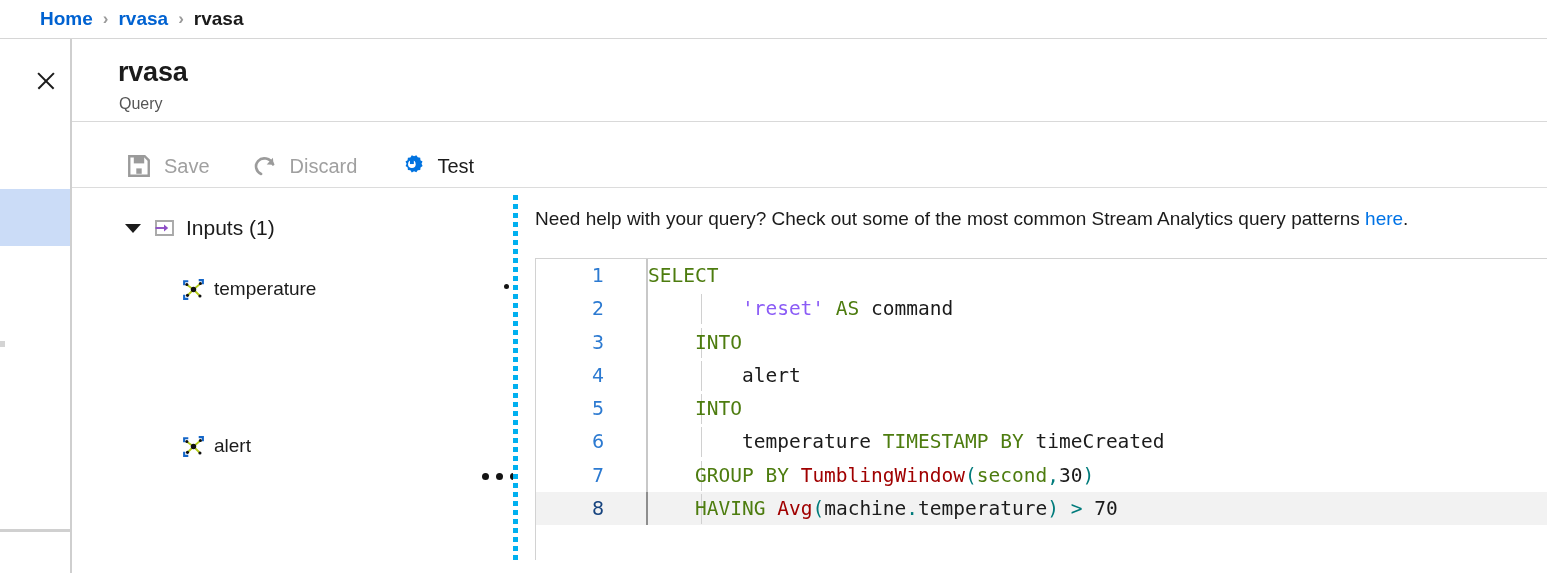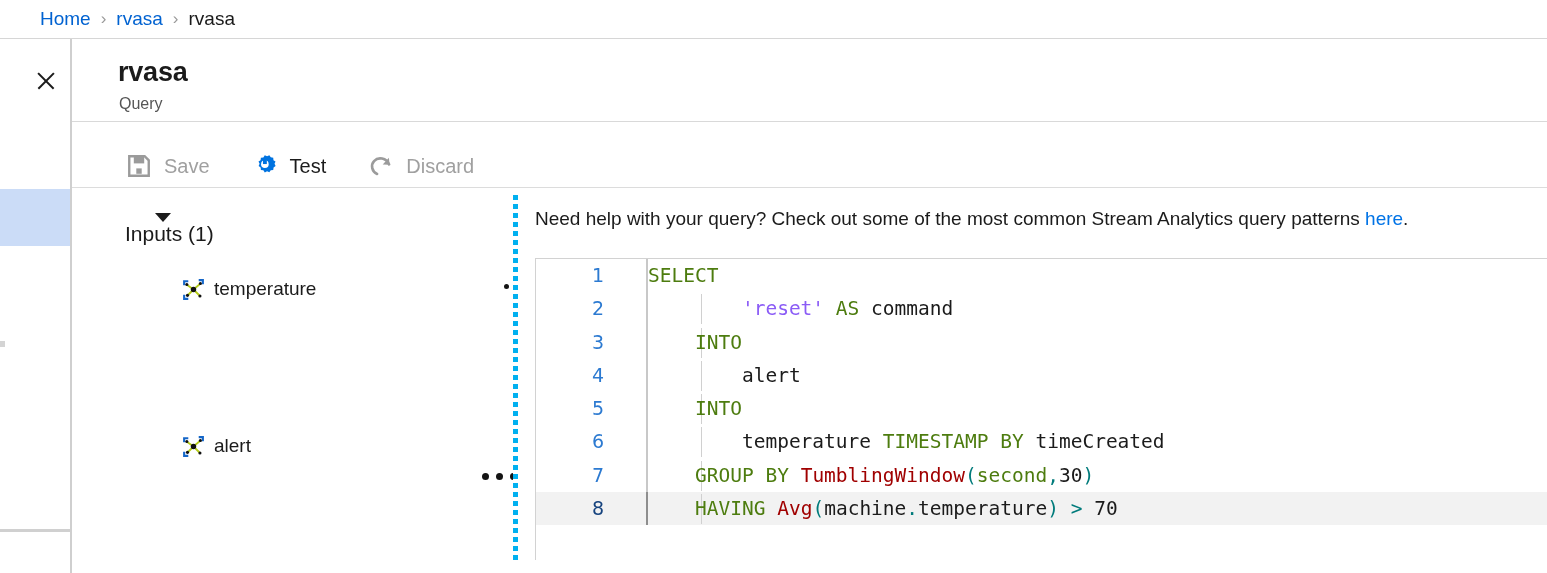--- a/index.html
+++ b/index.html
@@ -27,20 +27,21 @@
   .breadcrumb-bar {
     position: absolute;
     left: 0; top: 0;
     width: 1547px; height: 39px;
     background: #ffffff;
     border-bottom: 1px solid #d6d6d6;
     display: flex;
     align-items: center;
     padding-left: 40px;
     box-sizing: border-box;
+    font-weight: bold;
   }
   .crumb {
     font-size: 19px;
     line-height: 22px;
     color: #0062d1;
     cursor: pointer;
     white-space: nowrap;
   }
   .crumb.current {
     color: #1a1a1a;
@@ -181,21 +182,20 @@
     background: #ffffff;
     overflow: hidden;
   }
   .tree-group {
     position: absolute;
     display: flex;
     align-items: center;
     height: 30px;
     cursor: pointer;
     user-select: none;
-    flex-direction: column;
   }
   .tree-group .caret {
     width: 0; height: 0;
     border-left: 8px solid transparent;
     border-right: 8px solid transparent;
     border-top: 9px solid #1b1b1b;
     margin-right: 12px;
   }
   .group-icon { width: 24px; height: 24px; margin-right: 9px; display:block; }
   .group-label {
@@ -377,40 +377,40 @@
 
   <div class="command-bar">
 
     <div class="cmd disabled">
       <svg class="cmd-icon" viewBox="0 0 24 24">
         <path d="M3 3h14.2L21 6.8V21H3V3z" fill="none" stroke="#9b9b9b" stroke-width="2.2"></path>
         <rect x="7.2" y="3.4" width="9.6" height="6.2" fill="#9b9b9b"></rect>
         <rect x="9.5" y="14.2" width="5" height="5" fill="#9b9b9b"></rect>
       </svg>
       <span class="cmd-label">Save</span>
+    </div>
+
+    <div class="cmd disabled">
+      <svg class="cmd-icon" viewBox="0 0 24 24">
+        <path d="M19.5 10.5 C17 4.5 9.5 3.2 5.6 7.4 C2.2 11.1 3.6 17.2 8.4 19.4" fill="none" stroke="#9b9b9b" stroke-width="2.4" stroke-linecap="round"></path>
+        <path d="M13.6 10.6 L19.9 10.9 L19.3 4.3 Z" fill="#9b9b9b"></path>
+      </svg>
+      <span class="cmd-label">Discard</span>
     </div>
 
     <div class="cmd">
       <svg class="cmd-icon" viewBox="0 0 24 24">
         <path d="M12 1.6 l2.1 1.0 l2.1 -0.9 l1.3 1.9 l2.3 0.3 l0.2 2.3 l1.9 1.3 l-0.9 2.1
                  l1.0 2.1 l-1.9 1.3 l-0.3 2.3 l-2.3 0.2 l-1.3 1.9 l-2.1 -0.9 l-2.1 1.0
                  l-1.3 -1.9 l-2.3 -0.3 l-0.2 -2.3 l-1.9 -1.3 l0.9 -2.1 l-1.0 -2.1
                  l1.9 -1.3 l0.3 -2.3 l2.3 -0.2 z" fill="#0073e0" transform="translate(-0.2,0.4) scale(1.0)"></path>
         <circle cx="11.9" cy="10.3" r="3.5" fill="#ffffff"></circle>
         <rect x="10.1" y="5.6" width="3.6" height="4.6" fill="#0073e0"></rect>
       </svg>
       <span class="cmd-label">Test</span>
-    </div>
-
-    <div class="cmd disabled">
-      <svg class="cmd-icon" viewBox="0 0 24 24">
-        <path d="M19.5 10.5 C17 4.5 9.5 3.2 5.6 7.4 C2.2 11.1 3.6 17.2 8.4 19.4" fill="none" stroke="#9b9b9b" stroke-width="2.4" stroke-linecap="round"></path>
-        <path d="M13.6 10.6 L19.9 10.9 L19.3 4.3 Z" fill="#9b9b9b"></path>
-      </svg>
-      <span class="cmd-label">Discard</span>
     </div>
 
   </div>
 
   <div class="tree-panel">
 
     <div class="tree-group" style="left:52px; top:25px;">
       <span class="caret"></span>
       <svg class="group-icon" viewBox="0 0 24 24">
         <path d="M6 5 H20 V19 H6" fill="none" stroke="#a8a8a8" stroke-width="1.9"></path>

